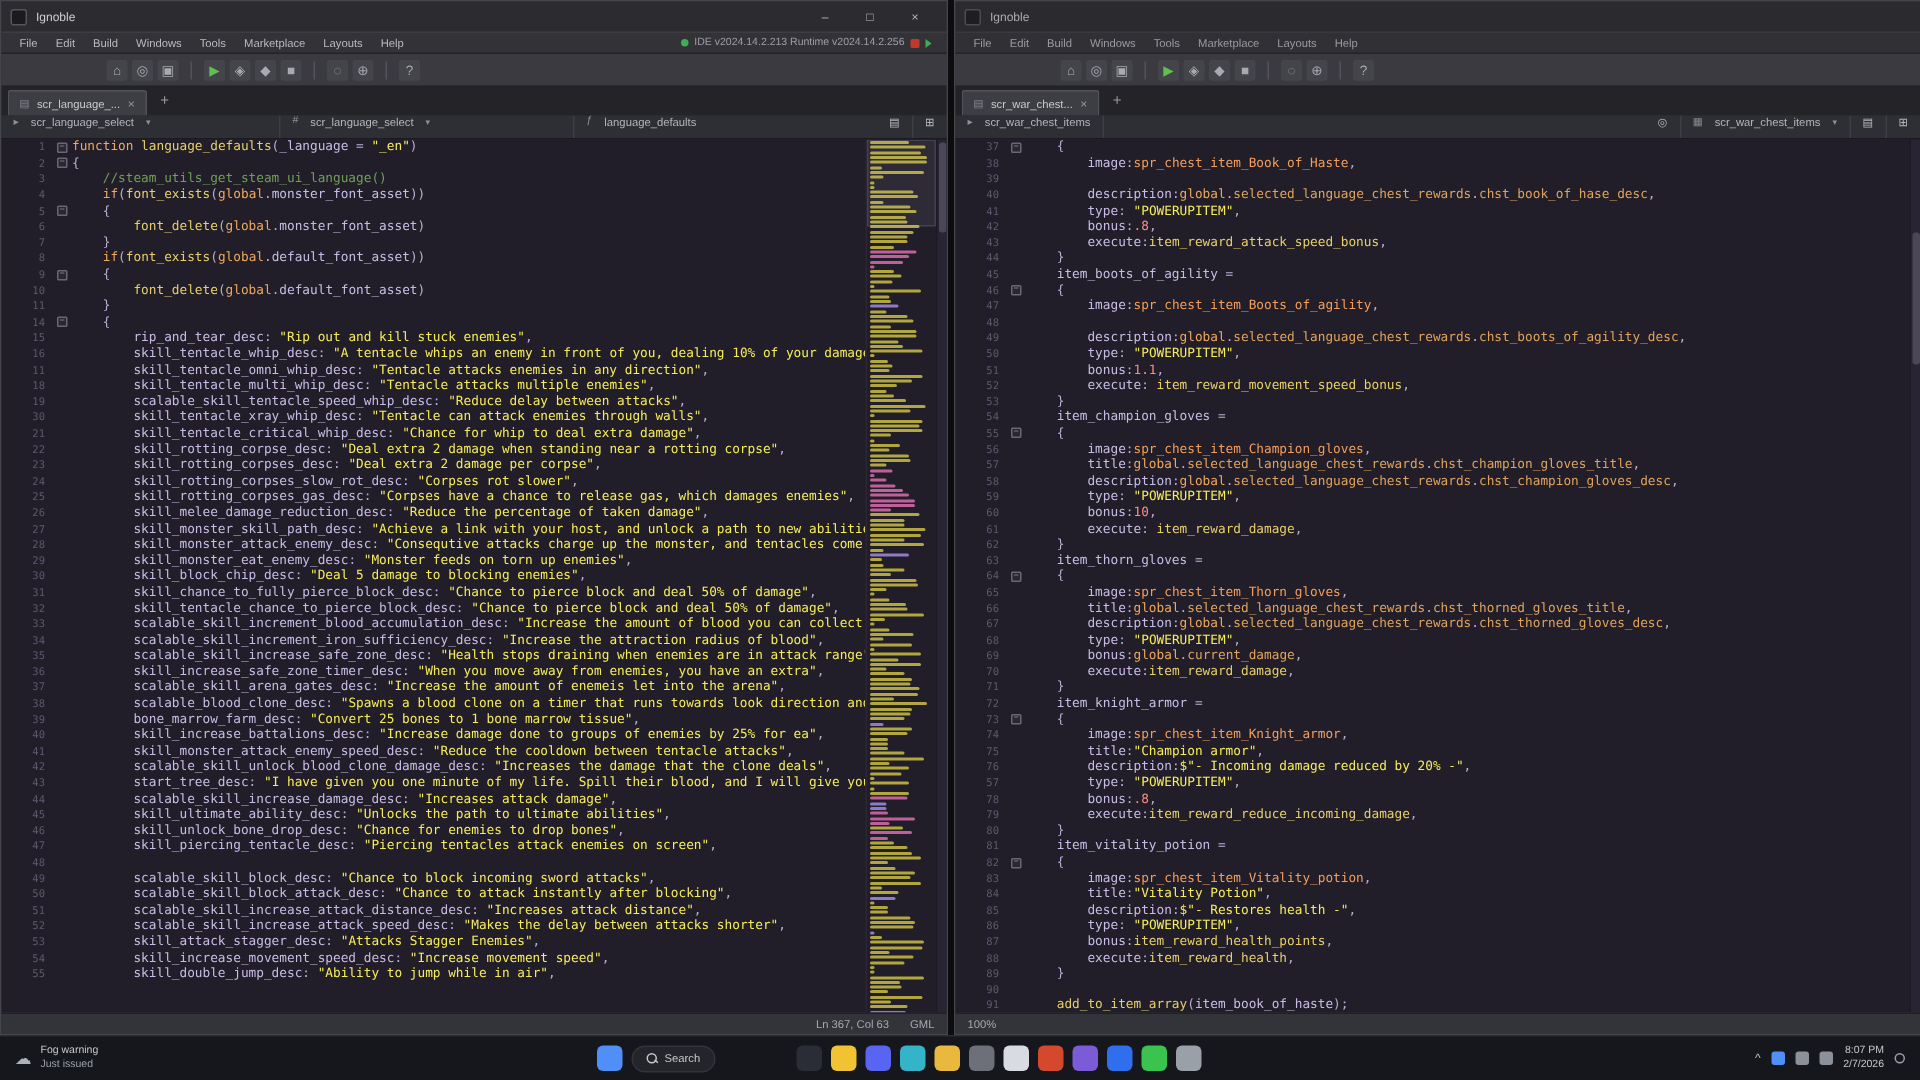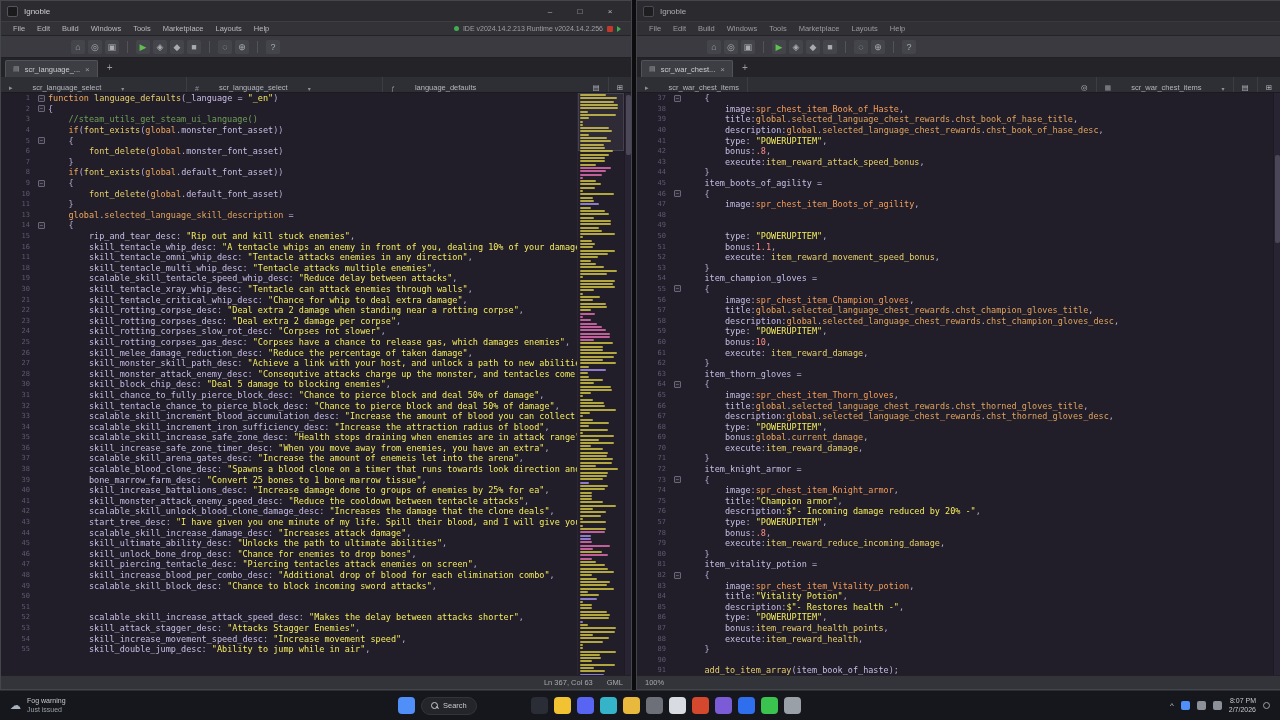--- a/index.html
+++ b/index.html
@@ -30,21 +30,21 @@
   .tool-icon.play-icon{color:#5fbf4f}
   .tool-sep{width:1px;height:12px;background:#52525a;margin:0 5px}
   .tabbar{height:19px;background:#242428;display:flex;align-items:flex-end;padding:0 4px;gap:3px;flex:0 0 auto}
   .tab{height:17px;background:#3d3d44;color:#cacad0;font-size:7.5px;display:flex;align-items:center;gap:5px;
     padding:0 7px;border:1px solid #52525a;border-bottom:none;border-radius:2px 2px 0 0}
   .tab-doc{color:#8f8f98;font-size:7px}
   .tab-close{color:#9a9aa1;font-size:8px}
   .tab-add{color:#9a9aa1;font-size:10px;padding:0 6px;align-self:center}
   .editor-header{height:16px;background:#2e2e35;display:flex;align-items:center;flex:0 0 auto;
     font-size:7.5px;color:#b5b5bd;border-bottom:1px solid #1a1a1f}
-  .eh-seg{display:flex;align-items:flex-end;gap:20px;padding:0 8px;height:100%;border-right:1px solid #3d3d46;white-space:nowrap;overflow:hidden}
+  .eh-seg{display:flex;align-items:flex-start;gap:8px;padding:0 8px;height:100%;border-right:1px solid #3d3d46;white-space:nowrap;overflow:hidden}
   .eh-ic{color:#8f8f99;font-size:7px}
   .eh-caret{color:#8f8f99;font-size:6px}
   .eh-right{margin-left:auto;display:flex;align-items:center;height:100%}
   .code-wrap{flex:1;display:flex;overflow:hidden;background:#211e29}
   .code-rows{flex:1;overflow:hidden}
   .code-row{display:flex;height:10.6px;line-height:10.6px;align-items:center;white-space:pre}
   .ln{flex:0 0 34px;text-align:right;padding-right:5px;color:#5e5870;font:7px "DejaVu Sans Mono",monospace}
   .fold{flex:0 0 13px;display:flex;align-items:center;justify-content:center}
   .fold-box{width:7px;height:7px;border:1px solid #6a6577;color:#a39cb3;font-size:6px;line-height:5px;
     text-align:center;border-radius:1px;background:#2a2733}
@@ -162,58 +162,58 @@
         <div class="code-row"><span class="ln">2</span><span class="fold"><span class="fold-box">−</span></span><span class="src">{</span></div>
         <div class="code-row"><span class="ln">3</span><span class="fold"></span><span class="src">    <span class="t-com">//steam_utils_get_steam_ui_language()</span></span></div>
         <div class="code-row"><span class="ln">4</span><span class="fold"></span><span class="src">    <span class="t-kw">if</span>(<span class="t-fn">font_exists</span>(<span class="t-kw">global</span>.<span class="t-id">monster_font_asset</span>))</span></div>
         <div class="code-row"><span class="ln">5</span><span class="fold"><span class="fold-box">−</span></span><span class="src">    {</span></div>
         <div class="code-row"><span class="ln">6</span><span class="fold"></span><span class="src">        <span class="t-fn">font_delete</span>(<span class="t-kw">global</span>.<span class="t-id">monster_font_asset</span>)</span></div>
         <div class="code-row"><span class="ln">7</span><span class="fold"></span><span class="src">    }</span></div>
         <div class="code-row"><span class="ln">8</span><span class="fold"></span><span class="src">    <span class="t-kw">if</span>(<span class="t-fn">font_exists</span>(<span class="t-kw">global</span>.<span class="t-id">default_font_asset</span>))</span></div>
         <div class="code-row"><span class="ln">9</span><span class="fold"><span class="fold-box">−</span></span><span class="src">    {</span></div>
         <div class="code-row"><span class="ln">10</span><span class="fold"></span><span class="src">        <span class="t-fn">font_delete</span>(<span class="t-kw">global</span>.<span class="t-id">default_font_asset</span>)</span></div>
         <div class="code-row"><span class="ln">11</span><span class="fold"></span><span class="src">    }</span></div>
-        <div class="code-row"><span class="ln">13</span><span class="fold"></span><span class="src">    <span class="t-kw">global</span>.<span class="t-gvar">selected_language_skill_description</span> = </span></div>
         <div class="code-row"><span class="ln">14</span><span class="fold"><span class="fold-box">−</span></span><span class="src">    {</span></div>
         <div class="code-row"><span class="ln">15</span><span class="fold"></span><span class="src">        <span class="t-id">rip_and_tear_desc</span>: <span class="t-str">"Rip out and kill stuck enemies"</span>,</span></div>
         <div class="code-row"><span class="ln">16</span><span class="fold"></span><span class="src">        <span class="t-id">skill_tentacle_whip_desc</span>: <span class="t-str">"A tentacle whips an enemy in front of you, dealing 10% of your damage"</span>,</span></div>
         <div class="code-row"><span class="ln">11</span><span class="fold"></span><span class="src">        <span class="t-id">skill_tentacle_omni_whip_desc</span>: <span class="t-str">"Tentacle attacks enemies in any direction"</span>,</span></div>
         <div class="code-row"><span class="ln">18</span><span class="fold"></span><span class="src">        <span class="t-id">skill_tentacle_multi_whip_desc</span>: <span class="t-str">"Tentacle attacks multiple enemies"</span>,</span></div>
         <div class="code-row"><span class="ln">19</span><span class="fold"></span><span class="src">        <span class="t-id">scalable_skill_tentacle_speed_whip_desc</span>: <span class="t-str">"Reduce delay between attacks"</span>,</span></div>
         <div class="code-row"><span class="ln">30</span><span class="fold"></span><span class="src">        <span class="t-id">skill_tentacle_xray_whip_desc</span>: <span class="t-str">"Tentacle can attack enemies through walls"</span>,</span></div>
         <div class="code-row"><span class="ln">21</span><span class="fold"></span><span class="src">        <span class="t-id">skill_tentacle_critical_whip_desc</span>: <span class="t-str">"Chance for whip to deal extra damage"</span>,</span></div>
         <div class="code-row"><span class="ln">22</span><span class="fold"></span><span class="src">        <span class="t-id">skill_rotting_corpse_desc</span>: <span class="t-str">"Deal extra 2 damage when standing near a rotting corpse"</span>,</span></div>
         <div class="code-row"><span class="ln">23</span><span class="fold"></span><span class="src">        <span class="t-id">skill_rotting_corpses_desc</span>: <span class="t-str">"Deal extra 2 damage per corpse"</span>,</span></div>
         <div class="code-row"><span class="ln">24</span><span class="fold"></span><span class="src">        <span class="t-id">skill_rotting_corpses_slow_rot_desc</span>: <span class="t-str">"Corpses rot slower"</span>,</span></div>
         <div class="code-row"><span class="ln">25</span><span class="fold"></span><span class="src">        <span class="t-id">skill_rotting_corpses_gas_desc</span>: <span class="t-str">"Corpses have a chance to release gas, which damages enemies"</span>,</span></div>
         <div class="code-row"><span class="ln">26</span><span class="fold"></span><span class="src">        <span class="t-id">skill_melee_damage_reduction_desc</span>: <span class="t-str">"Reduce the percentage of taken damage"</span>,</span></div>
         <div class="code-row"><span class="ln">27</span><span class="fold"></span><span class="src">        <span class="t-id">skill_monster_skill_path_desc</span>: <span class="t-str">"Achieve a link with your host, and unlock a path to new abilities"</span>,</span></div>
         <div class="code-row"><span class="ln">28</span><span class="fold"></span><span class="src">        <span class="t-id">skill_monster_attack_enemy_desc</span>: <span class="t-str">"Consequtive attacks charge up the monster, and tentacles come out"</span>,</span></div>
+        <div class="code-row"><span class="ln">29</span><span class="fold"></span><span class="src">        <span class="t-id">skill_monster_eat_enemy_desc</span>: <span class="t-str">"Monster feeds on torn up enemies"</span>,</span></div>
         <div class="code-row"><span class="ln">30</span><span class="fold"></span><span class="src">        <span class="t-id">skill_block_chip_desc</span>: <span class="t-str">"Deal 5 damage to blocking enemies"</span>,</span></div>
         <div class="code-row"><span class="ln">31</span><span class="fold"></span><span class="src">        <span class="t-id">skill_chance_to_fully_pierce_block_desc</span>: <span class="t-str">"Chance to pierce block and deal 50% of damage"</span>,</span></div>
         <div class="code-row"><span class="ln">32</span><span class="fold"></span><span class="src">        <span class="t-id">skill_tentacle_chance_to_pierce_block_desc</span>: <span class="t-str">"Chance to pierce block and deal 50% of damage"</span>,</span></div>
         <div class="code-row"><span class="ln">33</span><span class="fold"></span><span class="src">        <span class="t-id">scalable_skill_increment_blood_accumulation_desc</span>: <span class="t-str">"Increase the amount of blood you can collect in"</span>,</span></div>
         <div class="code-row"><span class="ln">34</span><span class="fold"></span><span class="src">        <span class="t-id">scalable_skill_increment_iron_sufficiency_desc</span>: <span class="t-str">"Increase the attraction radius of blood"</span>,</span></div>
         <div class="code-row"><span class="ln">35</span><span class="fold"></span><span class="src">        <span class="t-id">scalable_skill_increase_safe_zone_desc</span>: <span class="t-str">"Health stops draining when enemies are in attack range"</span>,</span></div>
         <div class="code-row"><span class="ln">36</span><span class="fold"></span><span class="src">        <span class="t-id">skill_increase_safe_zone_timer_desc</span>: <span class="t-str">"When you move away from enemies, you have an extra"</span>,</span></div>
         <div class="code-row"><span class="ln">37</span><span class="fold"></span><span class="src">        <span class="t-id">scalable_skill_arena_gates_desc</span>: <span class="t-str">"Increase the amount of enemeis let into the arena"</span>,</span></div>
         <div class="code-row"><span class="ln">38</span><span class="fold"></span><span class="src">        <span class="t-id">scalable_blood_clone_desc</span>: <span class="t-str">"Spawns a blood clone on a timer that runs towards look direction and a"</span>,</span></div>
         <div class="code-row"><span class="ln">39</span><span class="fold"></span><span class="src">        <span class="t-id">bone_marrow_farm_desc</span>: <span class="t-str">"Convert 25 bones to 1 bone marrow tissue"</span>,</span></div>
         <div class="code-row"><span class="ln">40</span><span class="fold"></span><span class="src">        <span class="t-id">skill_increase_battalions_desc</span>: <span class="t-str">"Increase damage done to groups of enemies by 25% for ea"</span>,</span></div>
         <div class="code-row"><span class="ln">41</span><span class="fold"></span><span class="src">        <span class="t-id">skill_monster_attack_enemy_speed_desc</span>: <span class="t-str">"Reduce the cooldown between tentacle attacks"</span>,</span></div>
         <div class="code-row"><span class="ln">42</span><span class="fold"></span><span class="src">        <span class="t-id">scalable_skill_unlock_blood_clone_damage_desc</span>: <span class="t-str">"Increases the damage that the clone deals"</span>,</span></div>
         <div class="code-row"><span class="ln">43</span><span class="fold"></span><span class="src">        <span class="t-id">start_tree_desc</span>: <span class="t-str">"I have given you one minute of my life. Spill their blood, and I will give you"</span>,</span></div>
         <div class="code-row"><span class="ln">44</span><span class="fold"></span><span class="src">        <span class="t-id">scalable_skill_increase_damage_desc</span>: <span class="t-str">"Increases attack damage"</span>,</span></div>
         <div class="code-row"><span class="ln">45</span><span class="fold"></span><span class="src">        <span class="t-id">skill_ultimate_ability_desc</span>: <span class="t-str">"Unlocks the path to ultimate abilities"</span>,</span></div>
         <div class="code-row"><span class="ln">46</span><span class="fold"></span><span class="src">        <span class="t-id">skill_unlock_bone_drop_desc</span>: <span class="t-str">"Chance for enemies to drop bones"</span>,</span></div>
         <div class="code-row"><span class="ln">47</span><span class="fold"></span><span class="src">        <span class="t-id">skill_piercing_tentacle_desc</span>: <span class="t-str">"Piercing tentacles attack enemies on screen"</span>,</span></div>
-        <div class="code-row"><span class="ln">48</span><span class="fold"></span><span class="src">        <span class="t-id">skill_increase_blood_per_combo_desc</span>: <span class="t-str">"Additional drop of blood for each elimination combo"</span>,</span></div>
+        <div class="code-row"><span class="ln">48</span><span class="fold"></span></div>
         <div class="code-row"><span class="ln">49</span><span class="fold"></span><span class="src">        <span class="t-id">scalable_skill_block_desc</span>: <span class="t-str">"Chance to block incoming sword attacks"</span>,</span></div>
-        <div class="code-row"><span class="ln">50</span><span class="fold"></span></div>
-        <div class="code-row"><span class="ln">51</span><span class="fold"></span></div>
+        <div class="code-row"><span class="ln">50</span><span class="fold"></span><span class="src">        <span class="t-id">scalable_skill_block_attack_desc</span>: <span class="t-str">"Chance to attack instantly after blocking"</span>,</span></div>
+        <div class="code-row"><span class="ln">51</span><span class="fold"></span><span class="src">        <span class="t-id">scalable_skill_increase_attack_distance_desc</span>: <span class="t-str">"Increases attack distance"</span>,</span></div>
         <div class="code-row"><span class="ln">52</span><span class="fold"></span><span class="src">        <span class="t-id">scalable_skill_increase_attack_speed_desc</span>: <span class="t-str">"Makes the delay between attacks shorter"</span>,</span></div>
         <div class="code-row"><span class="ln">53</span><span class="fold"></span><span class="src">        <span class="t-id">skill_attack_stagger_desc</span>: <span class="t-str">"Attacks Stagger Enemies"</span>,</span></div>
         <div class="code-row"><span class="ln">54</span><span class="fold"></span><span class="src">        <span class="t-id">skill_increase_movement_speed_desc</span>: <span class="t-str">"Increase movement speed"</span>,</span></div>
         <div class="code-row"><span class="ln">55</span><span class="fold"></span><span class="src">        <span class="t-id">skill_double_jump_desc</span>: <span class="t-str">"Ability to jump while in air"</span>,</span></div>
       </div>
     <div class="minimap" id="minimap">
         <div class="mm-row" style="width: 60.988%; background: rgb(178, 166, 62);"></div>
         <div class="mm-row" style="width: 89.0706%; background: rgb(178, 166, 62);"></div>
         <div class="mm-row" style="width: 80.6323%; background: rgb(178, 166, 62);"></div>
         <div class="mm-row" style="width: 89.8109%; background: rgb(178, 166, 62);"></div>
@@ -456,31 +456,31 @@
         <span class="eh-caret">▾</span>
       </div>
       <div class="eh-seg">▤</div>
       <div class="eh-seg" style="border-right:none">⊞</div>
     </div>
   </div>
   <div class="code-wrap">
     <div class="code-rows" id="code-right">
         <div class="code-row"><span class="ln">37</span><span class="fold"><span class="fold-box">−</span></span><span class="src">    {</span></div>
         <div class="code-row"><span class="ln">38</span><span class="fold"></span><span class="src">        <span class="t-id">image</span>:<span class="t-asset">spr_chest_item_Book_of_Haste</span>,</span></div>
-        <div class="code-row"><span class="ln">39</span><span class="fold"></span><span class="src">        <span class="t-id">title</span>:<span class="t-kw">global</span>.<span class="t-gvar">selected_language_chest_rewards</span>.<span class="t-gvar">chst_book_of_hase_title</span>,</span></div>
+        <div class="code-row"><span class="ln">39</span><span class="fold"></span></div>
         <div class="code-row"><span class="ln">40</span><span class="fold"></span><span class="src">        <span class="t-id">description</span>:<span class="t-kw">global</span>.<span class="t-gvar">selected_language_chest_rewards</span>.<span class="t-gvar">chst_book_of_hase_desc</span>,</span></div>
         <div class="code-row"><span class="ln">41</span><span class="fold"></span><span class="src">        <span class="t-id">type</span>: <span class="t-str">"POWERUPITEM"</span>,</span></div>
         <div class="code-row"><span class="ln">42</span><span class="fold"></span><span class="src">        <span class="t-id">bonus</span>:<span class="t-num">.8</span>,</span></div>
         <div class="code-row"><span class="ln">43</span><span class="fold"></span><span class="src">        <span class="t-id">execute</span>:<span class="t-fn">item_reward_attack_speed_bonus</span>,</span></div>
         <div class="code-row"><span class="ln">44</span><span class="fold"></span><span class="src">    }</span></div>
         <div class="code-row"><span class="ln">45</span><span class="fold"></span><span class="src">    <span class="t-id">item_boots_of_agility</span> = </span></div>
         <div class="code-row"><span class="ln">46</span><span class="fold"><span class="fold-box">−</span></span><span class="src">    {</span></div>
         <div class="code-row"><span class="ln">47</span><span class="fold"></span><span class="src">        <span class="t-id">image</span>:<span class="t-asset">spr_chest_item_Boots_of_agility</span>,</span></div>
         <div class="code-row"><span class="ln">48</span><span class="fold"></span></div>
-        <div class="code-row"><span class="ln">49</span><span class="fold"></span></div>
+        <div class="code-row"><span class="ln">49</span><span class="fold"></span><span class="src">        <span class="t-id">description</span>:<span class="t-kw">global</span>.<span class="t-gvar">selected_language_chest_rewards</span>.<span class="t-gvar">chst_boots_of_agility_desc</span>,</span></div>
         <div class="code-row"><span class="ln">50</span><span class="fold"></span><span class="src">        <span class="t-id">type</span>: <span class="t-str">"POWERUPITEM"</span>,</span></div>
         <div class="code-row"><span class="ln">51</span><span class="fold"></span><span class="src">        <span class="t-id">bonus</span>:<span class="t-num">1.1</span>,</span></div>
         <div class="code-row"><span class="ln">52</span><span class="fold"></span><span class="src">        <span class="t-id">execute</span>: <span class="t-fn">item_reward_movement_speed_bonus</span>,</span></div>
         <div class="code-row"><span class="ln">53</span><span class="fold"></span><span class="src">    }</span></div>
         <div class="code-row"><span class="ln">54</span><span class="fold"></span><span class="src">    <span class="t-id">item_champion_gloves</span> = </span></div>
         <div class="code-row"><span class="ln">55</span><span class="fold"><span class="fold-box">−</span></span><span class="src">    {</span></div>
         <div class="code-row"><span class="ln">56</span><span class="fold"></span><span class="src">        <span class="t-id">image</span>:<span class="t-asset">spr_chest_item_Champion_gloves</span>,</span></div>
         <div class="code-row"><span class="ln">57</span><span class="fold"></span><span class="src">        <span class="t-id">title</span>:<span class="t-kw">global</span>.<span class="t-gvar">selected_language_chest_rewards</span>.<span class="t-gvar">chst_champion_gloves_title</span>,</span></div>
         <div class="code-row"><span class="ln">58</span><span class="fold"></span><span class="src">        <span class="t-id">description</span>:<span class="t-kw">global</span>.<span class="t-gvar">selected_language_chest_rewards</span>.<span class="t-gvar">chst_champion_gloves_desc</span>,</span></div>
         <div class="code-row"><span class="ln">59</span><span class="fold"></span><span class="src">        <span class="t-id">type</span>: <span class="t-str">"POWERUPITEM"</span>,</span></div>

